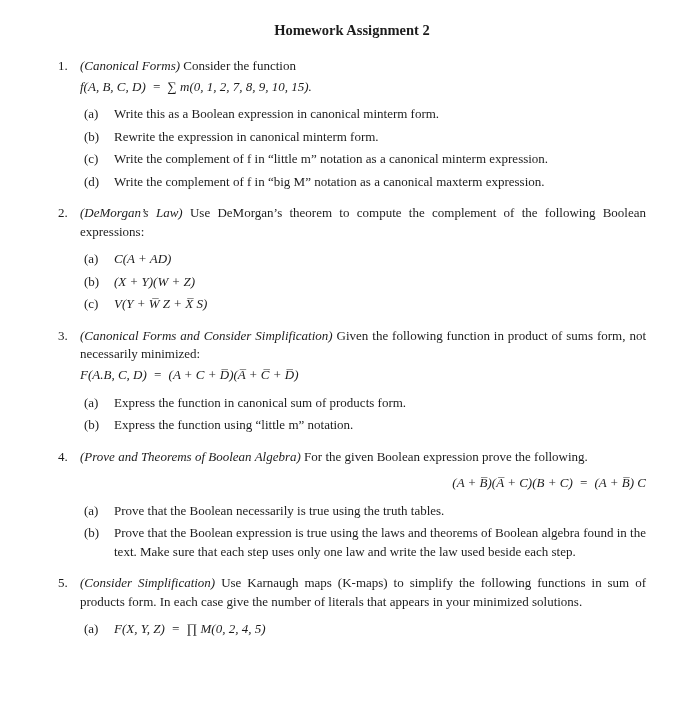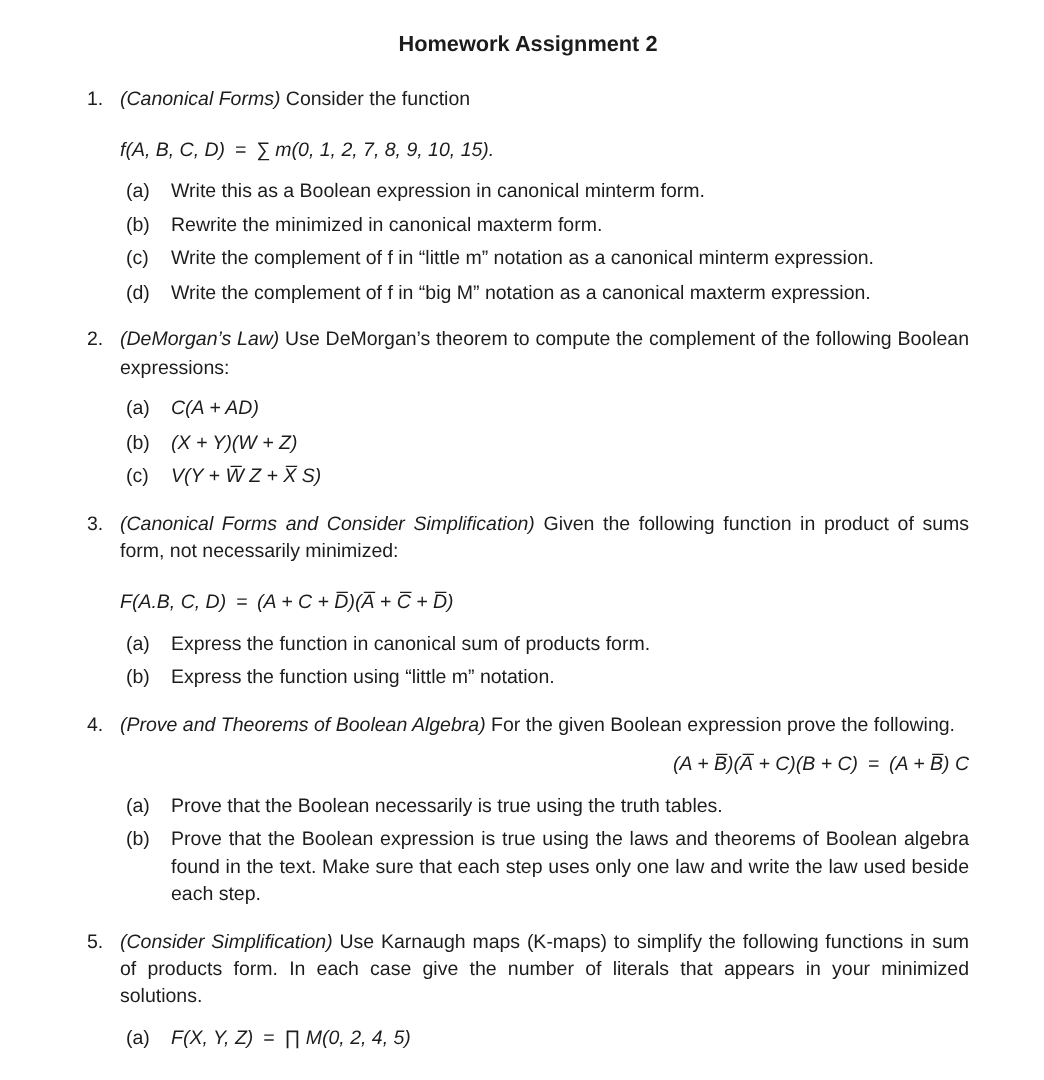--- a/index.html
+++ b/index.html
@@ -5,21 +5,21 @@
   html, body {
     margin: 0;
     padding: 0;
     background: #ffffff;
   }
   .page {
     width: 696px;
     height: 720px;
     box-sizing: border-box;
     padding: 16px 50px 0 58px;
-    font-family: Liberation Sans, sans-serif;
+    font-family: Liberation Serif, serif;
     font-size: 13px;
     line-height: 1.42;
     color: #1c1c1c;
     overflow: hidden;
   }
   .title {
     text-align: center;
     font-weight: bold;
     font-size: 14.5px;
     margin: 4px 0 16px 0;
@@ -35,21 +35,21 @@
     flex-shrink: 0;
   }
   .pbody {
     flex: 1;
     text-align: justify;
   }
   .plabel {
     font-style: italic;
   }
   .equation {
-    margin: 16px 0 2px 22px;
+    margin: 3px 0 2px 22px;
     font-style: italic;
   }
   .equation.centered {
     text-align: right;
     margin: 8px 0 8px 0;
   }
   .parts {
     margin: 9px 0 0 26px;
   }
   .part {
@@ -84,21 +84,21 @@
       </div>
     </div>
     <div class="equation">f(A, B, C, D) = ∑ m(0, 1, 2, 7, 8, 9, 10, 15).</div>
     <div class="parts">
       <div class="part">
         <span class="pletter">(a)</span>
         <span class="ptext">Write this as a Boolean expression in canonical minterm form.</span>
       </div>
       <div class="part">
         <span class="pletter">(b)</span>
-        <span class="ptext">Rewrite the minimized in canonical maxterm form.</span>
+        <span class="ptext">Rewrite the expression in canonical minterm form.</span>
       </div>
       <div class="part">
         <span class="pletter">(c)</span>
         <span class="ptext">Write the complement of f in “little m” notation as a canonical minterm expression.</span>
       </div>
       <div class="part">
         <span class="pletter">(d)</span>
         <span class="ptext">Write the complement of f in “big M” notation as a canonical maxterm expression.</span>
       </div>
     </div>

